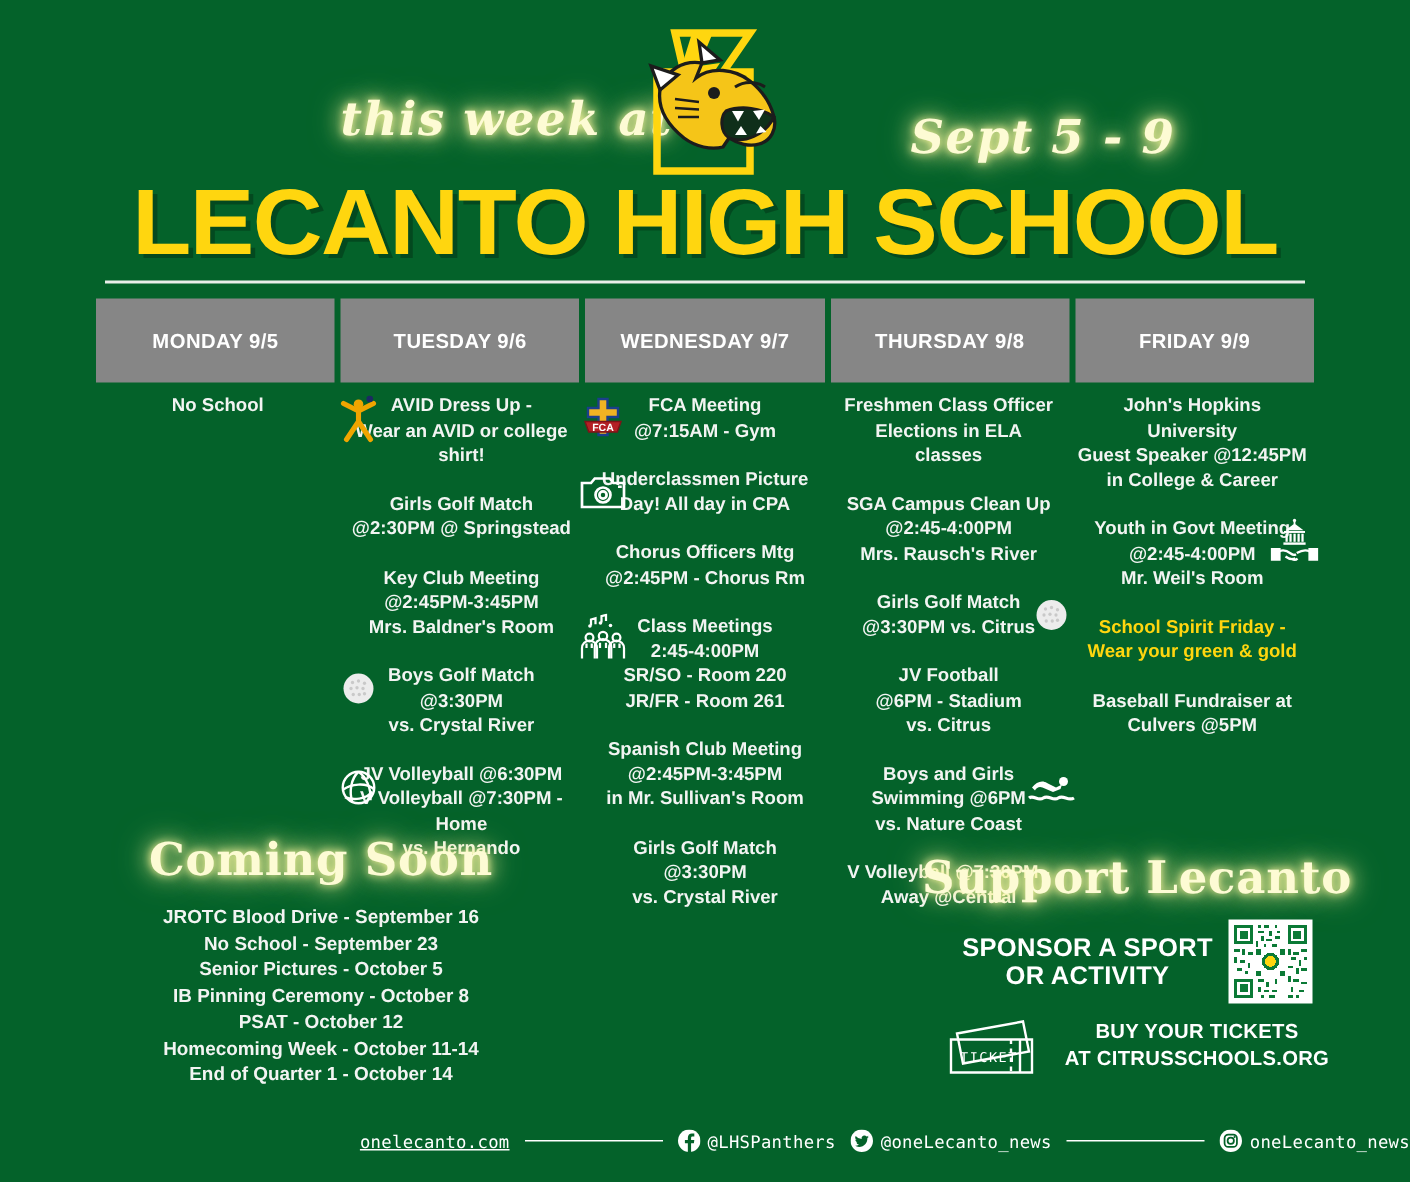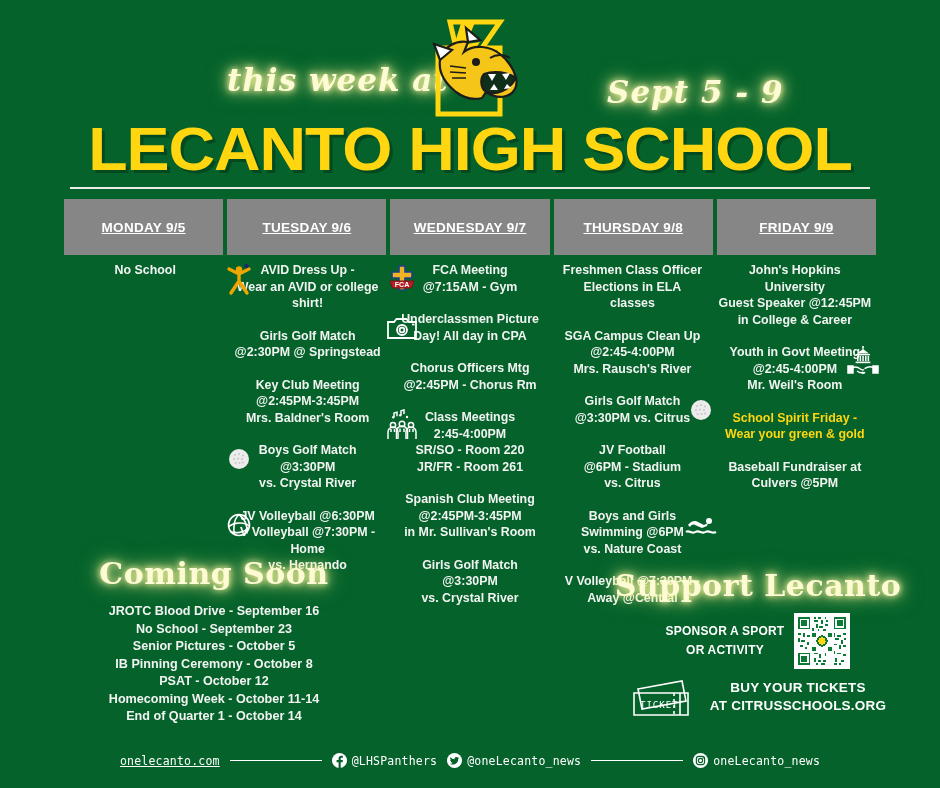--- a/index.html
+++ b/index.html
@@ -69,21 +69,20 @@
     flex: 1;
     height: 56px;
     background: #868686;
     display: flex;
     align-items: center;
     justify-content: center;
     color: #ffffff;
     font-weight: bold;
     font-size: 13.5px;
     letter-spacing: .3px;
-    text-decoration: underline;
   }
 
   
   .week-grid {
     position: absolute;
     left: 64px; top: 262px;
     width: 812px;
     display: flex;
     gap: 0;
   }
@@ -152,21 +151,21 @@
   .sponsor-row {
     display: flex;
     align-items: center;
     justify-content: center;
     gap: 10px;
     margin-bottom: 6px;
   }
   .sponsor-text {
     color: #ffffff;
     font-weight: bold;
-    font-size: 12px;
+    font-size: 17px;
     line-height: 19px;
     text-align: center;
     letter-spacing: .2px;
   }
   .qr {
     width: 56px; height: 56px;
     flex: 0 0 56px;
     background: #ffffff;
     padding: 2px;
   }
@@ -188,21 +187,21 @@
     text-align: center;
     letter-spacing: .2px;
   }
 
   
   .footer {
     position: absolute;
     left: 0; right: 0; bottom: 20px;
     display: flex;
     align-items: center;
-    justify-content: center;
+    justify-content: flex-end;
     gap: 10px;
     font-family: "DejaVu Sans Mono", monospace;
     font-size: 11.5px;
     color: #ffffff;
   }
   .footer .website {
     text-decoration: underline;
     letter-spacing: .2px;
   }
   .rule {

